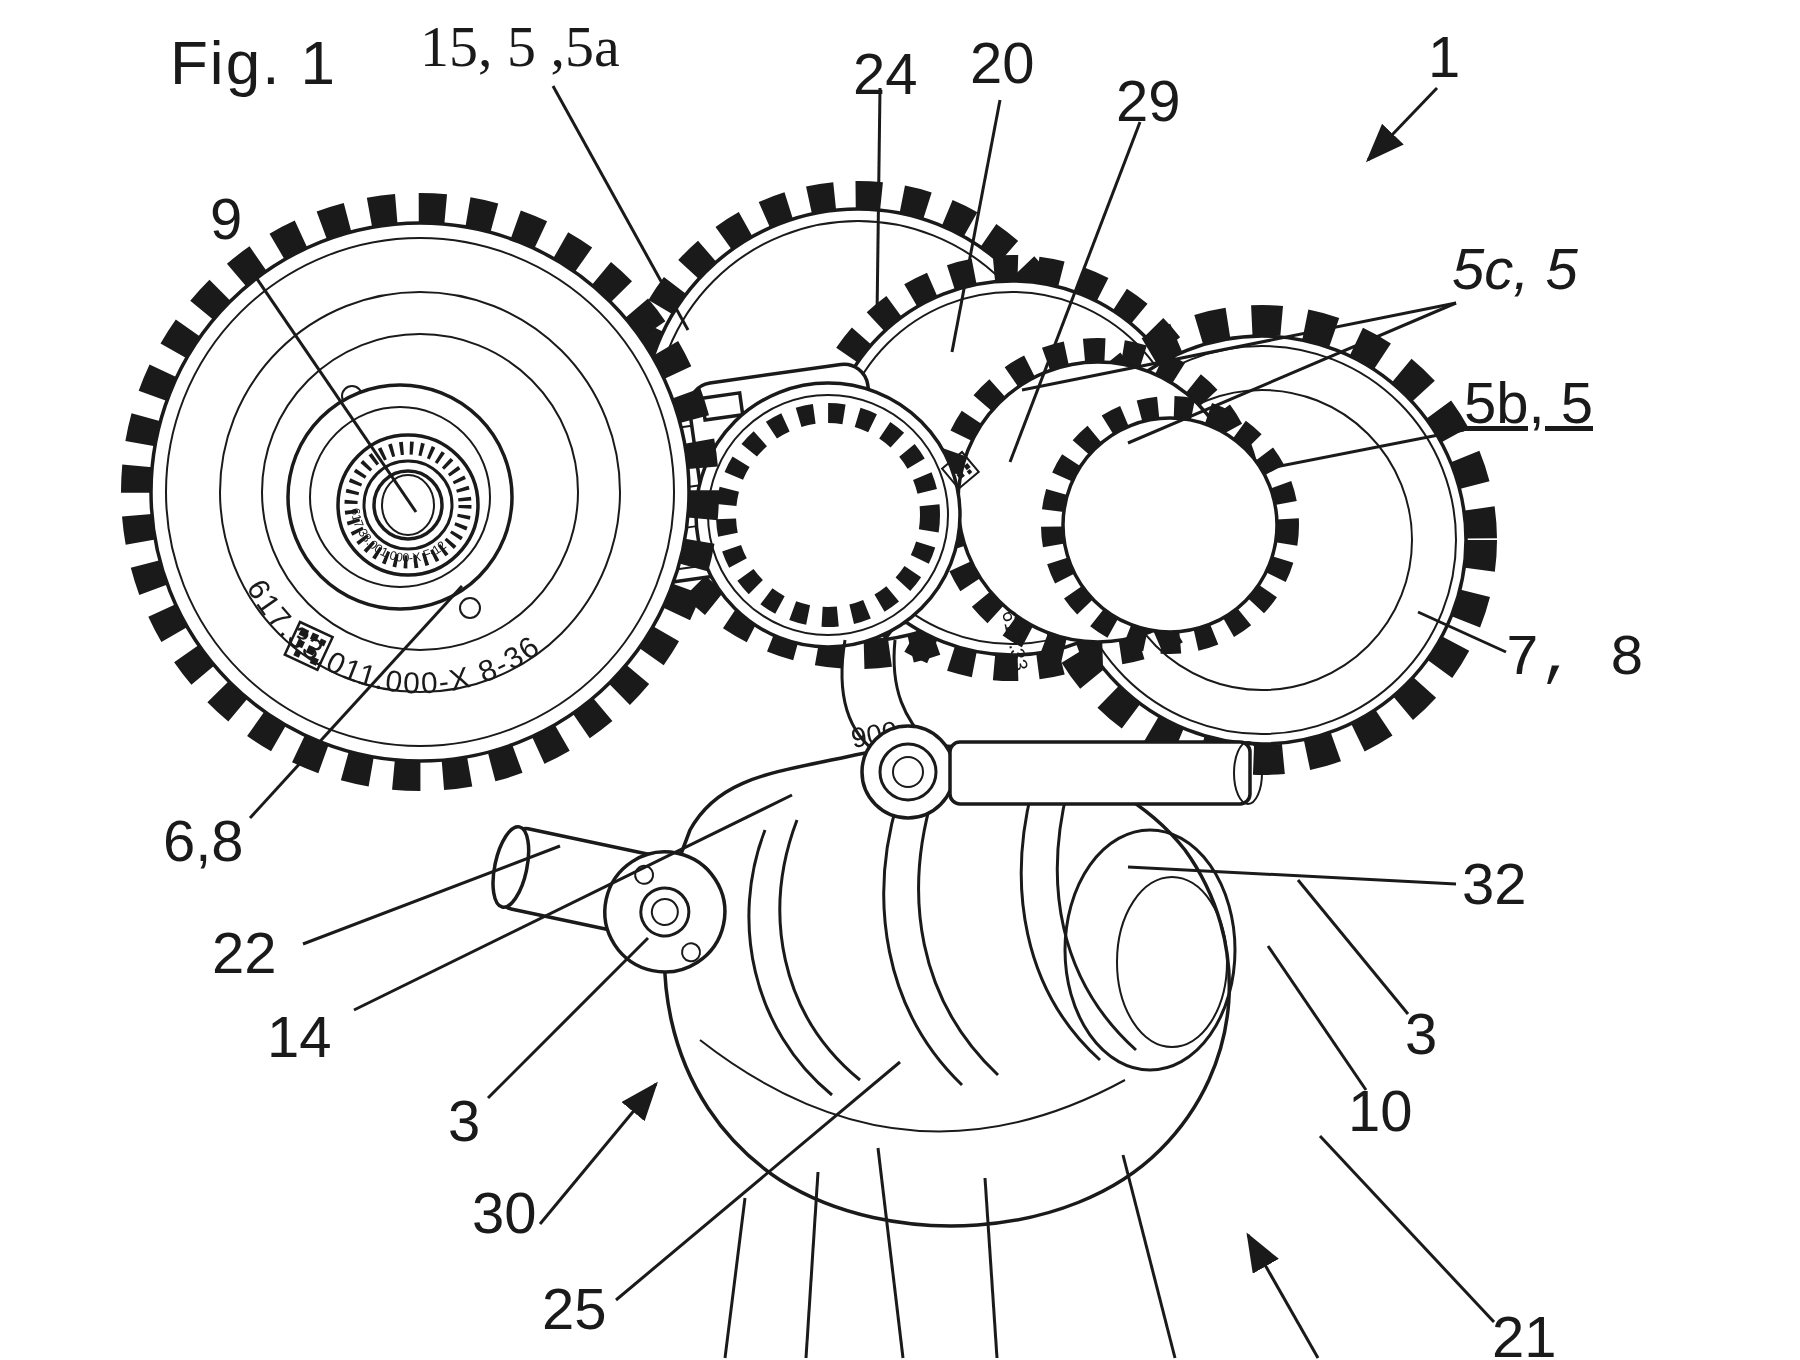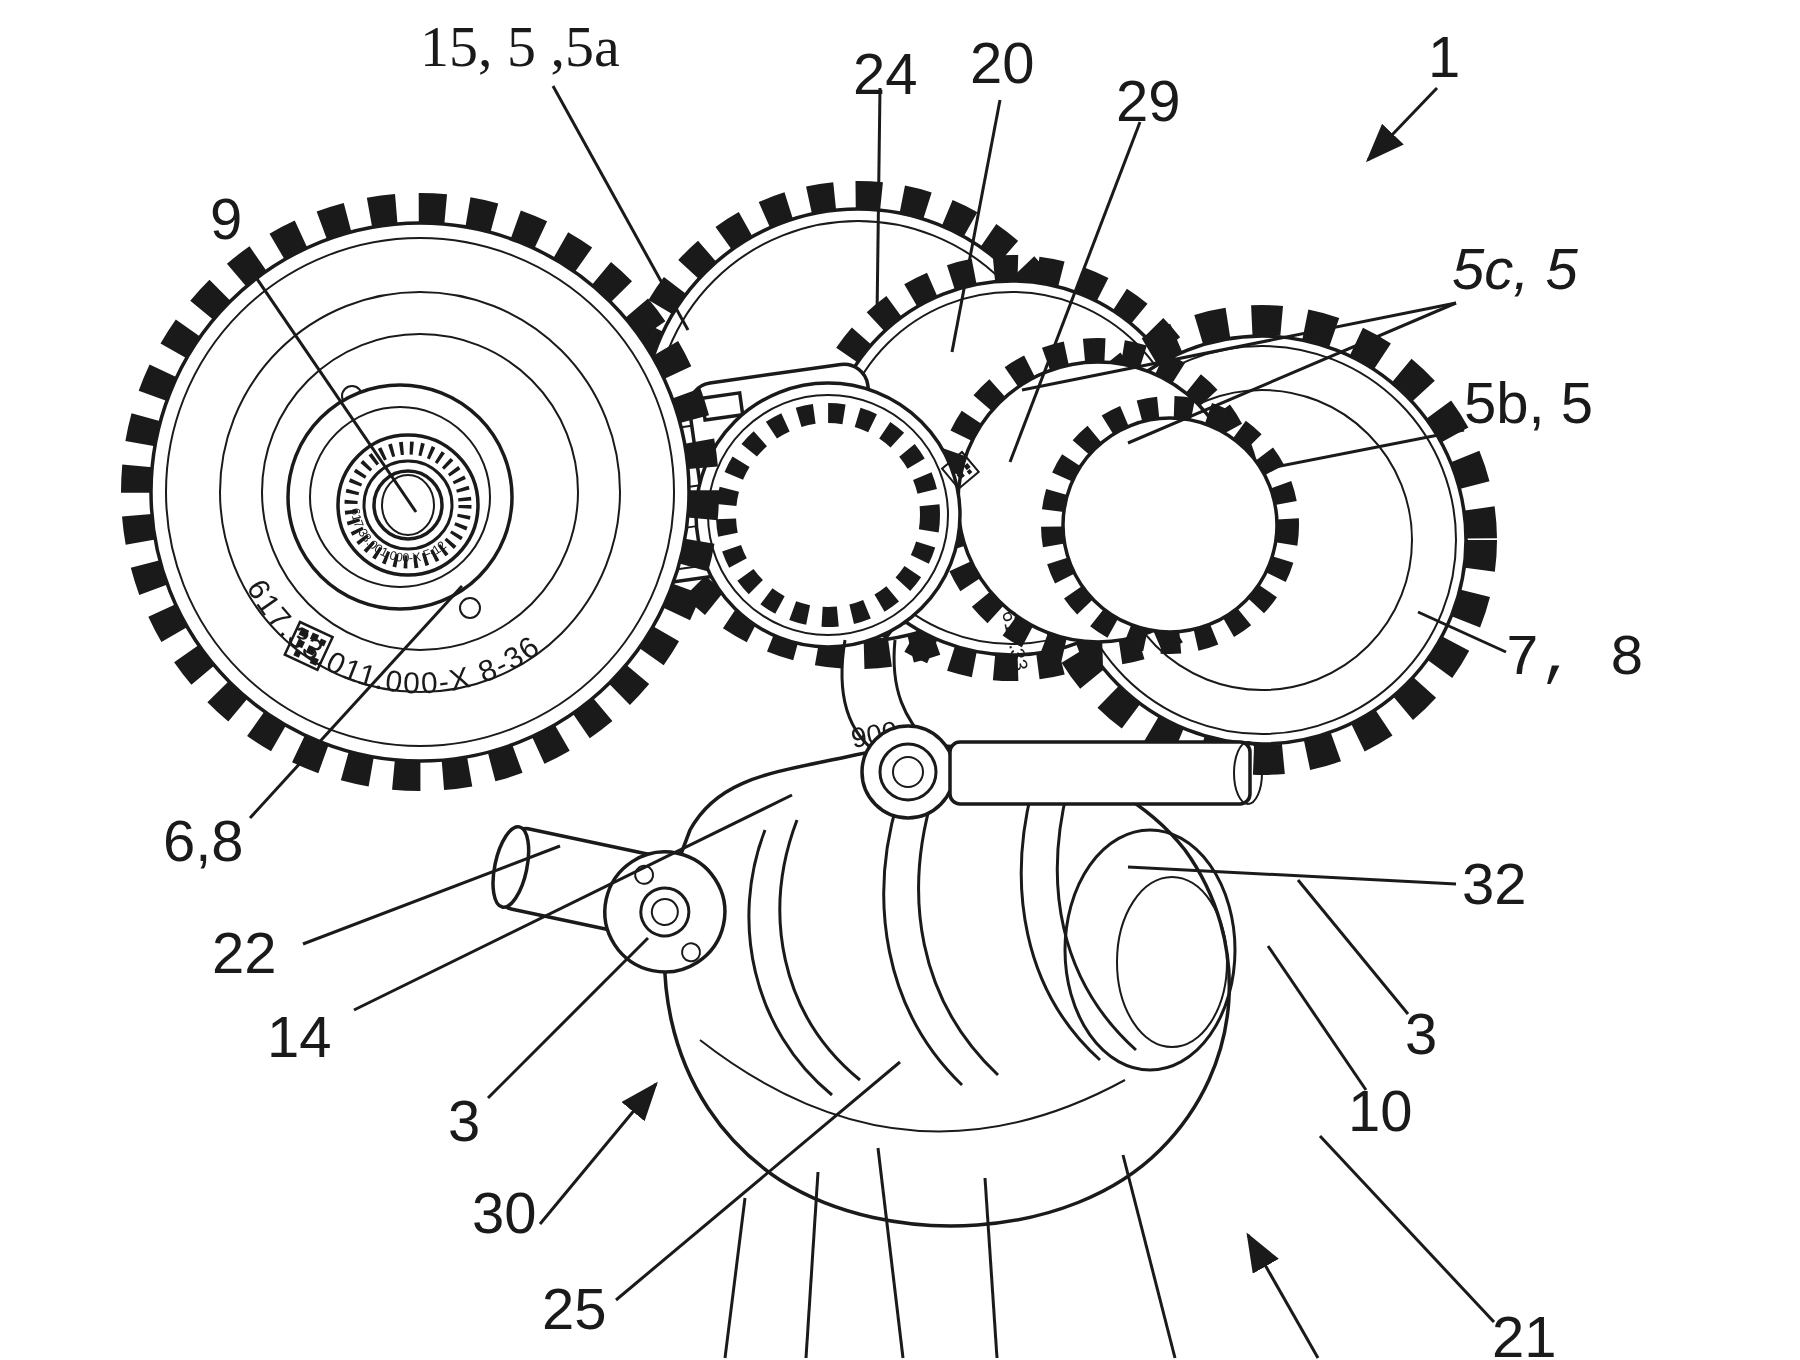--- a/index.html
+++ b/index.html
@@ -177,27 +177,28 @@
     <line class="leader" x1="616" y1="1300" x2="900" y2="1062"></line>
     <line class="leader" x1="745" y1="1198" x2="725" y2="1358"></line>
     <line class="leader" x1="818" y1="1172" x2="806" y2="1358"></line>
     <line class="leader" x1="878" y1="1148" x2="903" y2="1358"></line>
     <line class="leader" x1="985" y1="1178" x2="997" y2="1358"></line>
     <line class="leader" x1="1123" y1="1155" x2="1175" y2="1358"></line>
     <line class="leader" marker-end="url(#arr)" x1="1318" y1="1358" x2="1248" y2="1235"></line>
   </g>
 </svg>
 
+<div class="fig" style="left:170px;top:32px;">Fig. 1</div>
 <div class="ref" style="left:420px;top:18px;font-family:Liberation Serif, serif;">15, 5 ,5a</div>
 <div class="ref" style="left:853px;top:18px;margin-top:27px;">24</div>
 <div class="ref" style="left:970px;top:34px;">20</div>
 <div class="ref" style="left:1116px;top:72px;">29</div>
 <div class="ref" style="left:1428px;top:28px;">1</div>
 <div class="ref" style="left:1452px;top:240px;font-style:italic;">5c, 5</div>
-<div class="ref" style="left:1464px;top:374px;">5b, 5</div>
+<div class="ref" style="left:1464px;top:374px;text-decoration:underline;">5b, 5</div>
 <div class="ref" style="left:1505px;top:630px;font-family:Liberation Mono, monospace;">7, 8</div>
 <div class="ref" style="left:1462px;top:855px;">32</div>
 <div class="ref" style="left:1405px;top:1005px;">3</div>
 <div class="ref" style="left:1348px;top:1082px;">10</div>
 <div class="ref" style="left:1492px;top:1308px;">21</div>
 <div class="ref" style="left:210px;top:190px;">9</div>
 <div class="ref" style="left:163px;top:812px;">6,8</div>
 <div class="ref" style="left:212px;top:924px;">22</div>
 <div class="ref" style="left:267px;top:1008px;">14</div>
 <div class="ref" style="left:448px;top:1092px;">3</div>

